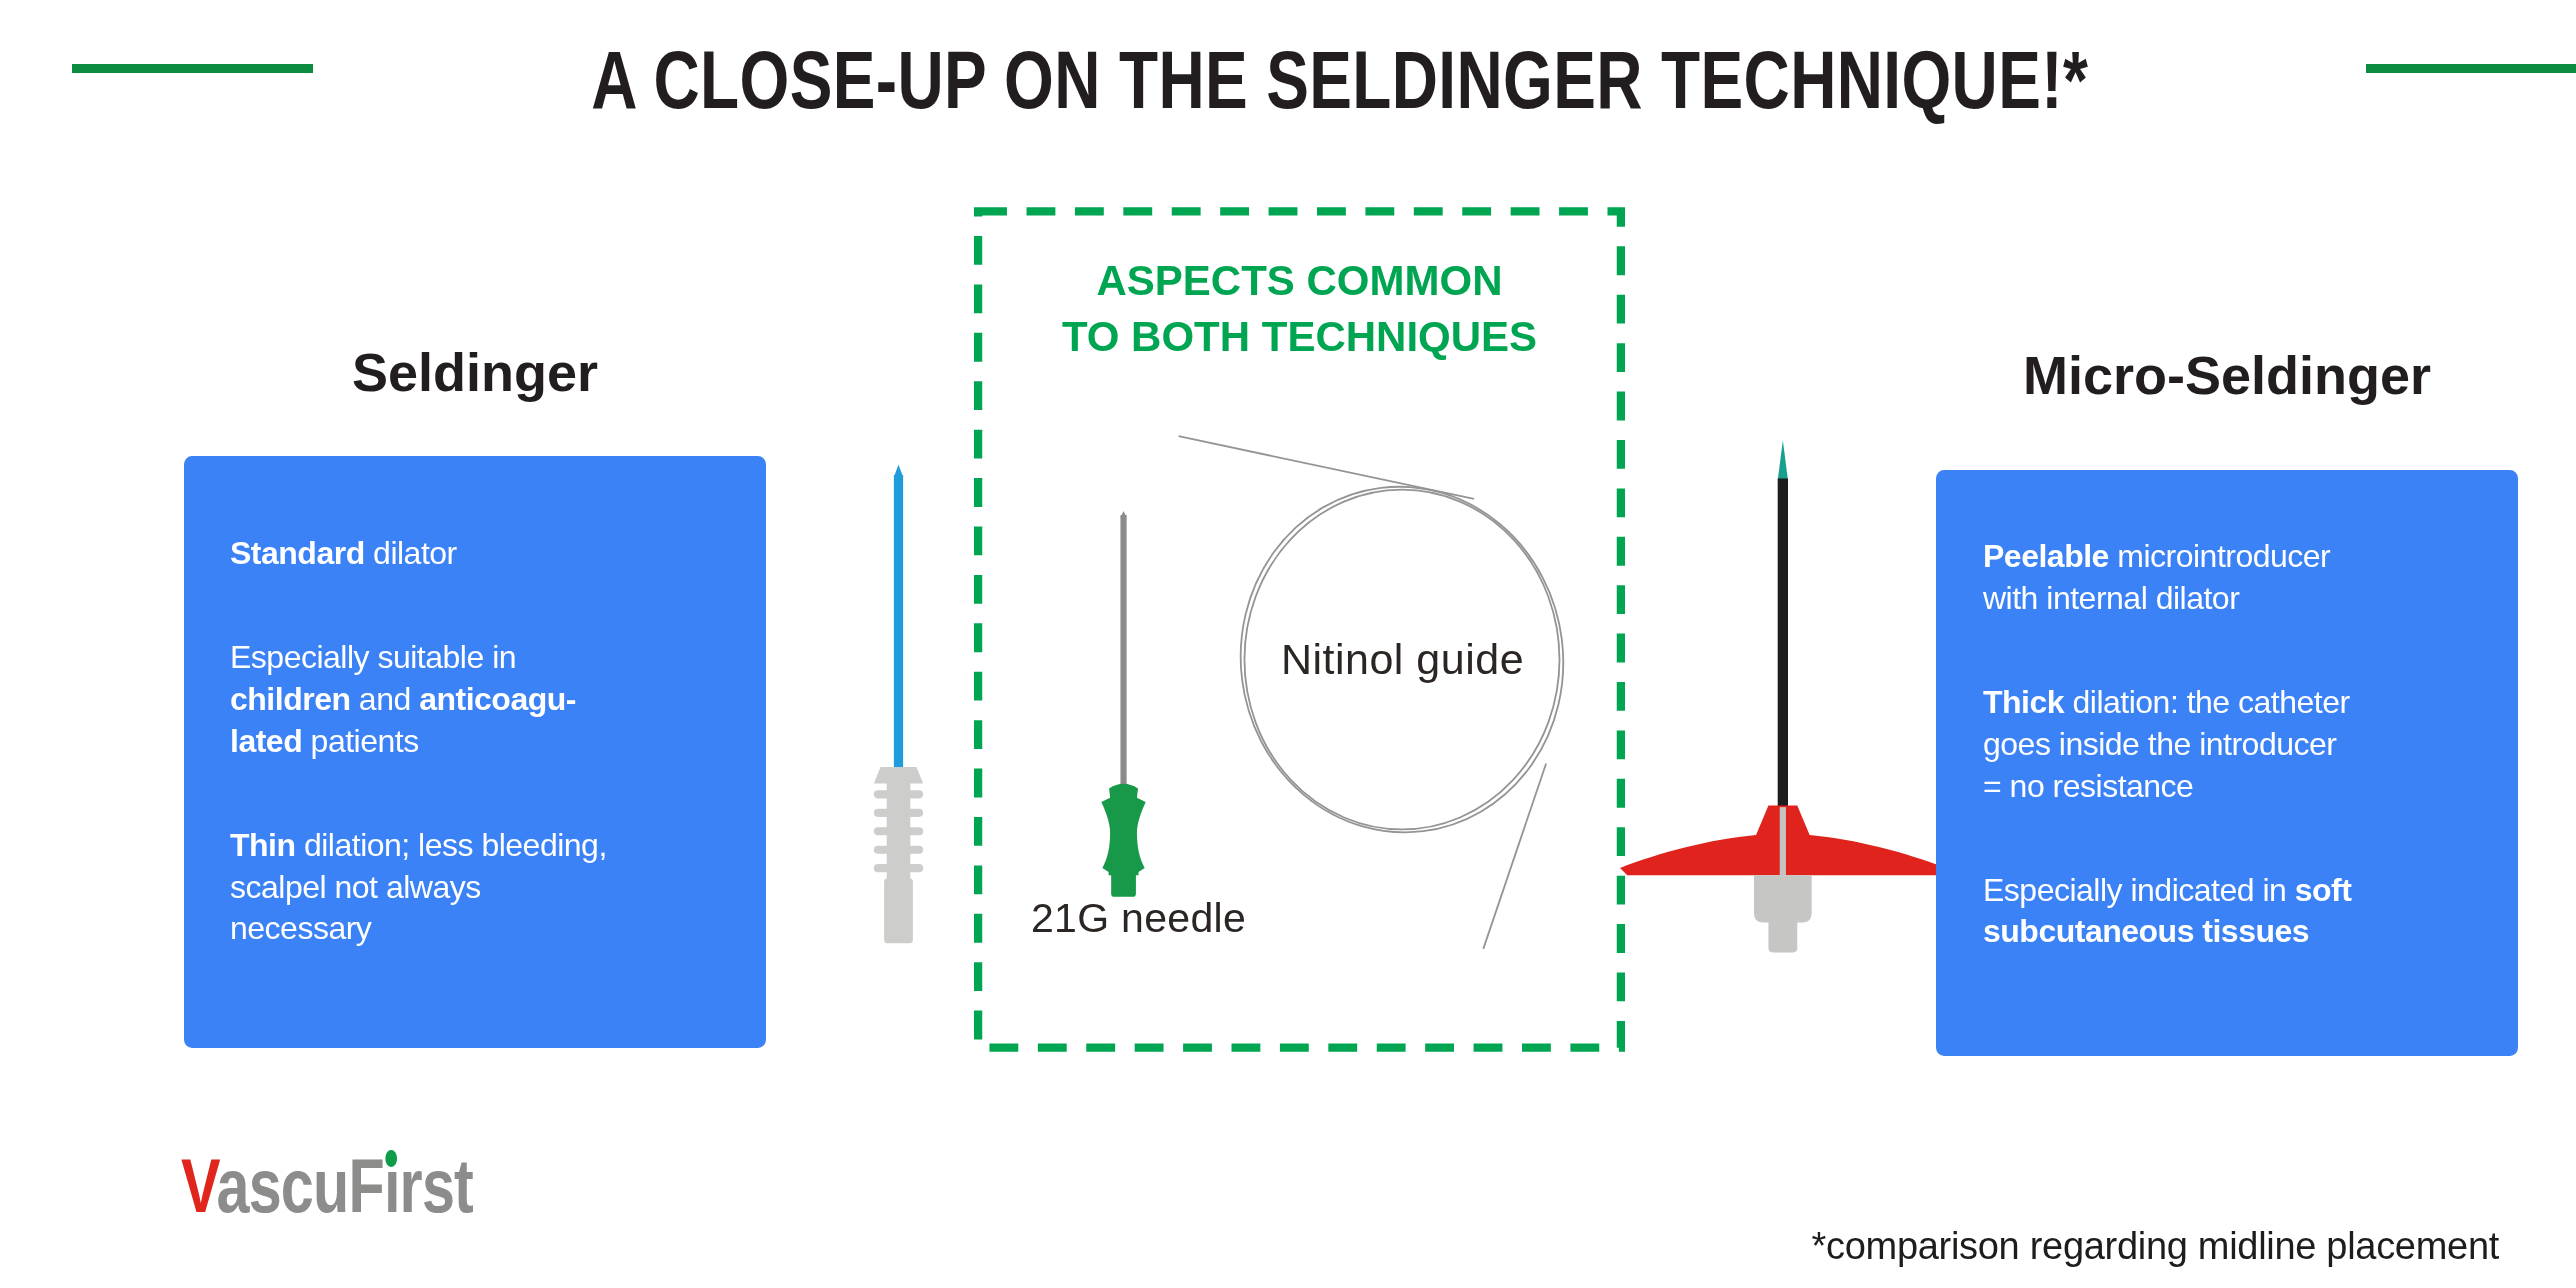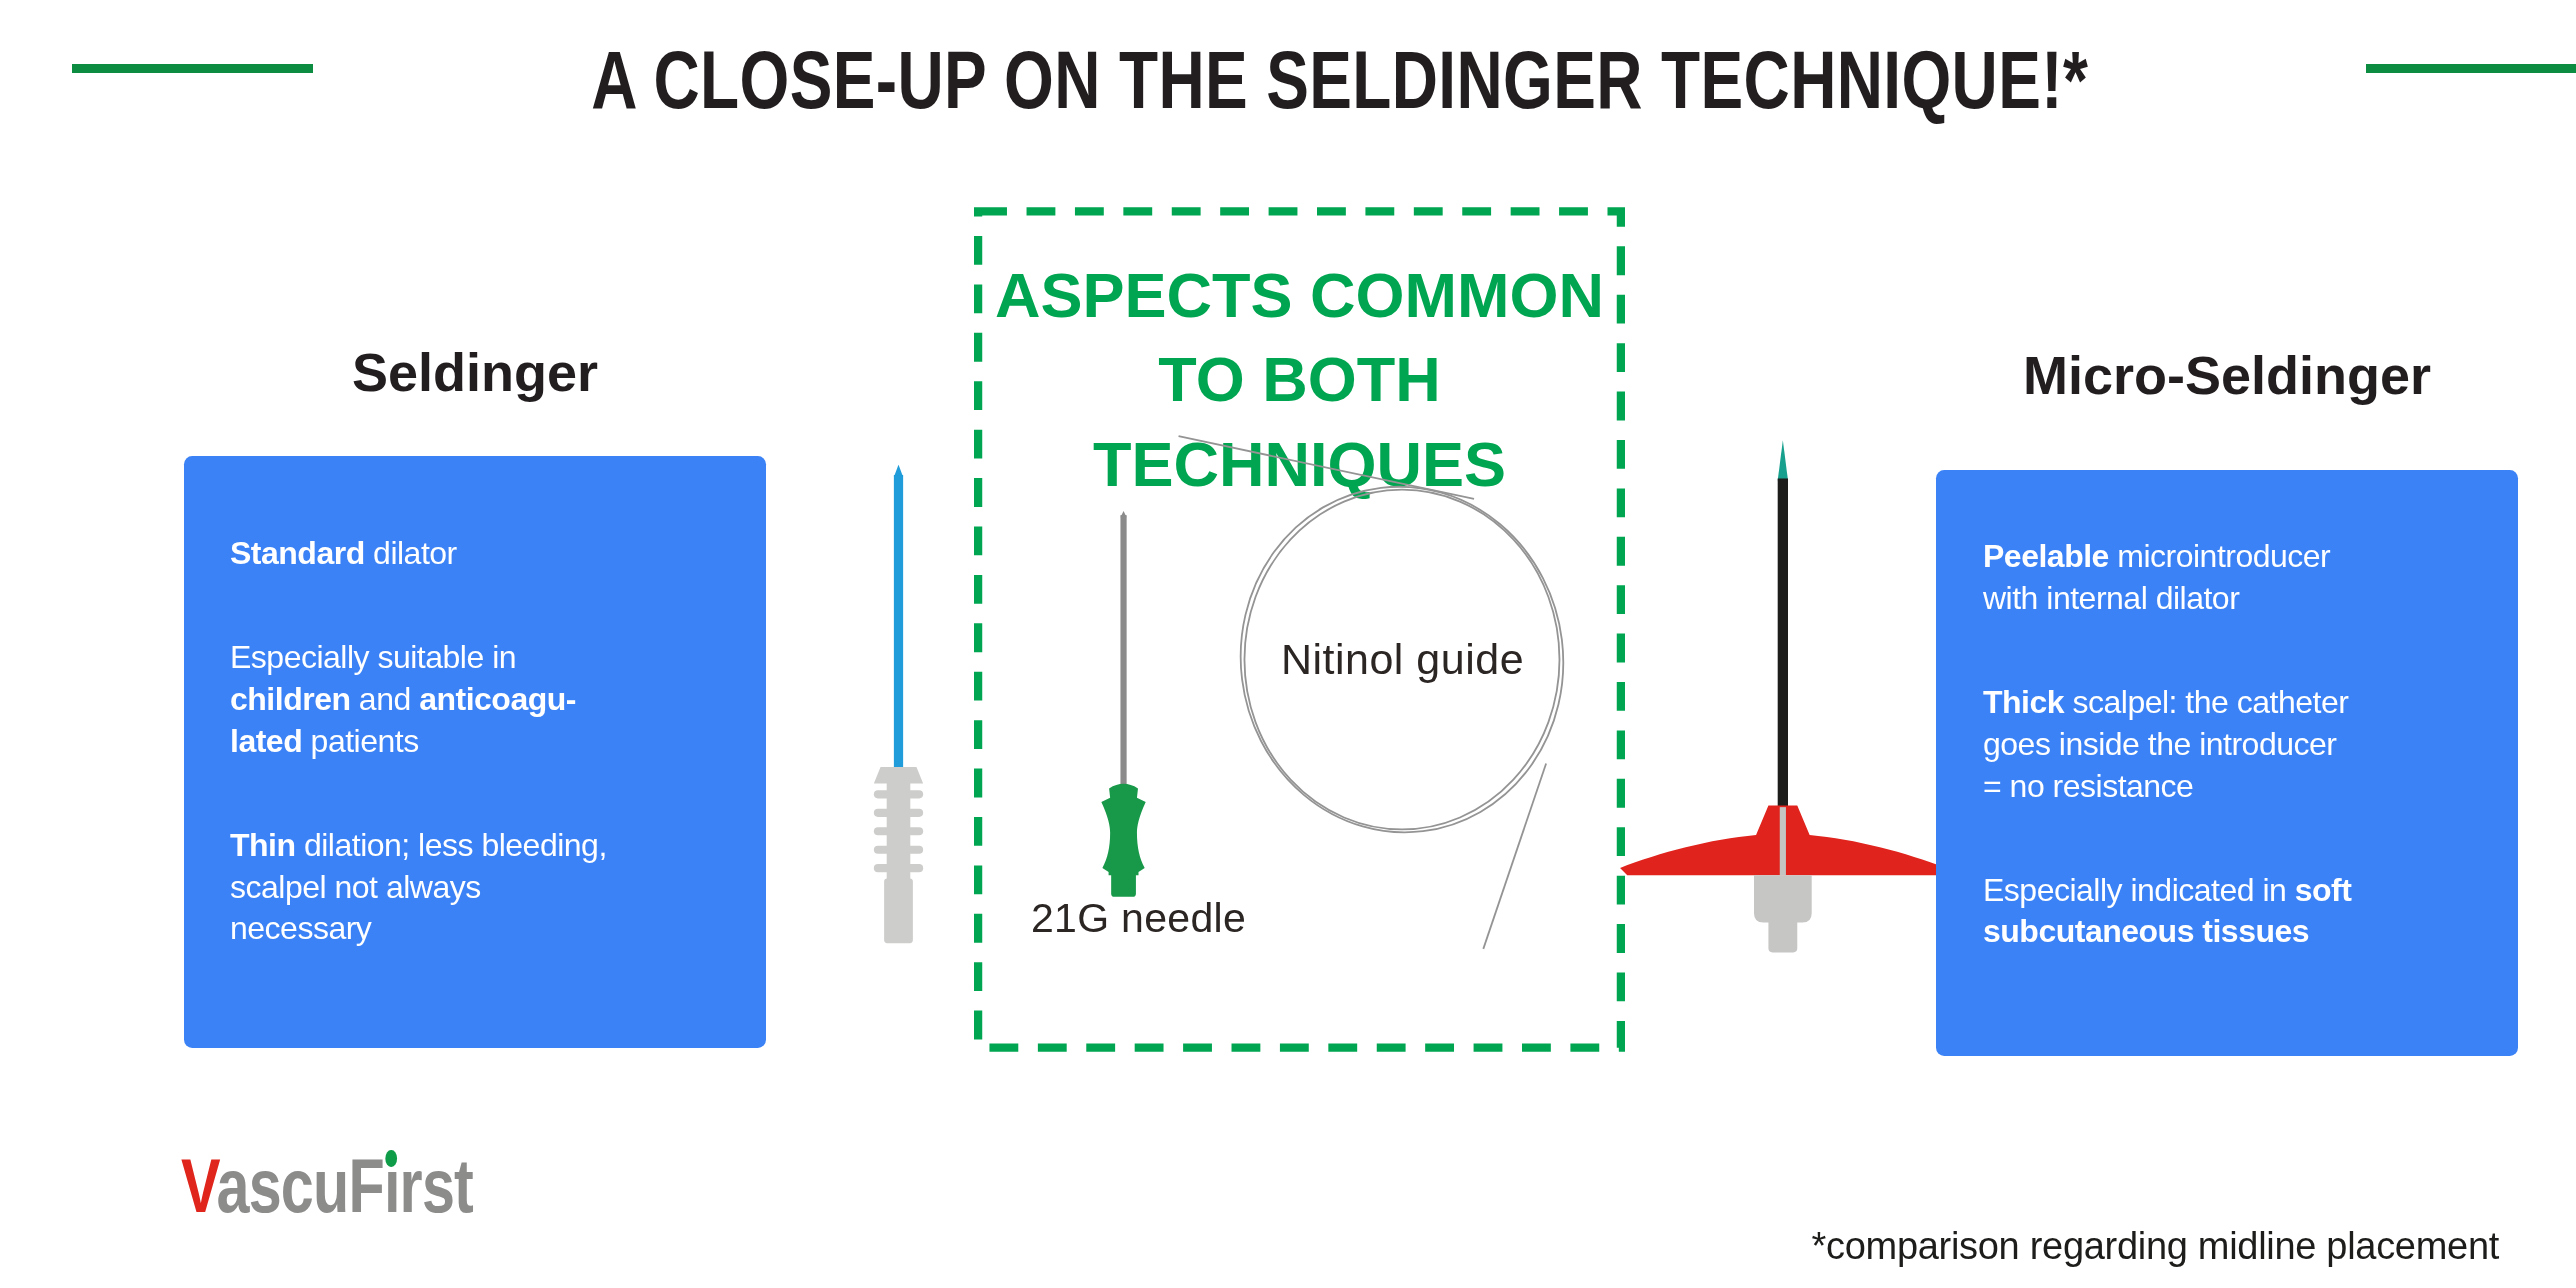--- a/index.html
+++ b/index.html
@@ -27,21 +27,21 @@
     box-sizing:border-box;
   }
   .green-box.left{left:184px;top:456px;height:592px;padding:77px 31px 0 46px;}
   .green-box.right{left:1936px;top:470px;height:586px;padding:66px 14px 0 47px;}
   .green-box p{margin:0 0 62px 0;}
   .green-box .b{font-weight:bold;}
   
   .dashed-svg{position:absolute;left:974px;top:207px;}
   .center-heading{
     position:absolute;left:974px;top:253px;width:651px;text-align:center;
-    font-size:63px;font-weight:bold;color:#00a551;line-height:1.34;letter-spacing:0px;
+    font-size:42px;font-weight:bold;color:#00a551;line-height:1.34;letter-spacing:0px;
   }
   
   .illu{position:absolute;}
   .illu.dilator{left:860px;top:461px;}
   .illu.needle{left:1092px;top:511px;}
   .illu.wire{left:1159px;top:397px;}
   .illu.micro{left:1618px;top:437px;}
   .figure-label{position:absolute;color:#2b2523;}
   .figure-label.needle-label{left:997px;top:895px;width:283px;text-align:center;font-size:41px;letter-spacing:0.3px;}
   .figure-label.wire-label{left:1222px;top:635px;width:361px;text-align:center;font-size:43px;letter-spacing:0.5px;}
@@ -139,21 +139,21 @@
       M264 850 L376 850 L376 924
       Q376 942 358 942 L348 942 L348 992
       Q348 1000 340 1000 L300 1000
       Q292 1000 292 992 L292 942 L282 942
       Q264 942 264 924 Z"></path>
   </svg>
 
   <div class="col-heading right">Micro-Seldinger</div>
   <div class="green-box right">
     <p><span class="b">Peelable</span><span> microintroducer</span><br><span>with internal dilator</span></p>
-    <p><span class="b">Thick</span><span> scalpel: the catheter</span><br><span>goes inside the introducer</span><br><span>= no resistance</span></p>
+    <p><span class="b">Thick</span><span> dilation: the catheter</span><br><span>goes inside the introducer</span><br><span>= no resistance</span></p>
     <p><span>Especially indicated in </span><span class="b">soft</span><br><span class="b">subcutaneous tissues</span></p>
   </div>
 
   <div class="logo">
     <span class="inner">
       <span class="v">V</span><span class="gray">ascuF</span><span class="logo-i"><span class="dot"></span><span>ı</span></span><span class="gray">rst</span>
     </span>
   </div>
   <div class="footnote">*comparison regarding midline placement</div>
 

